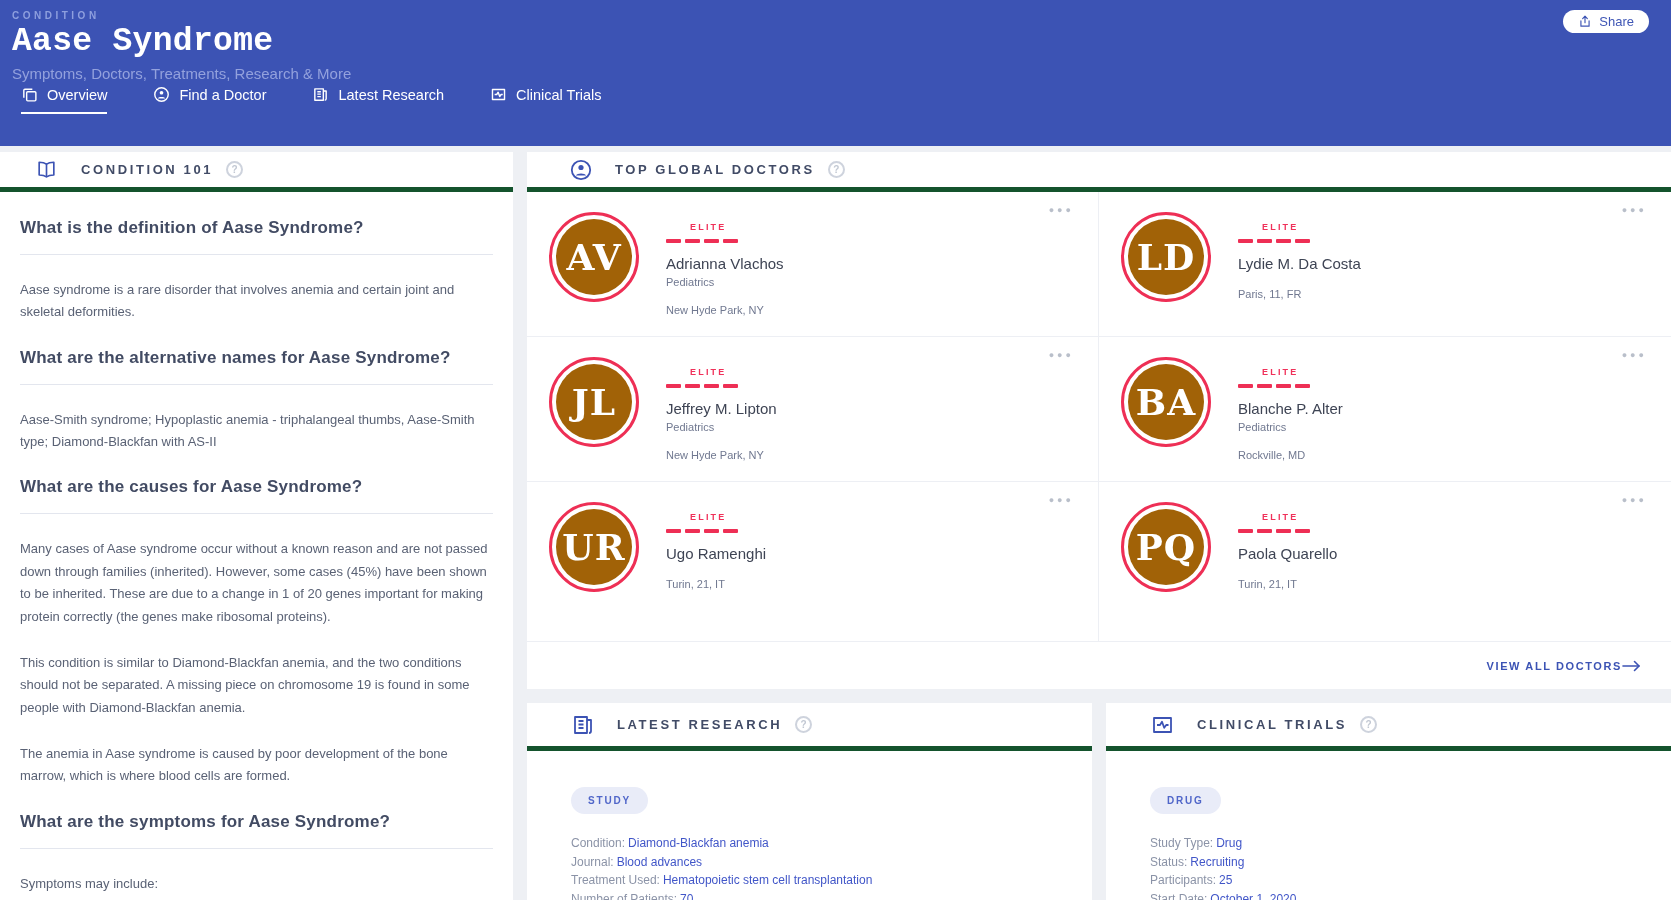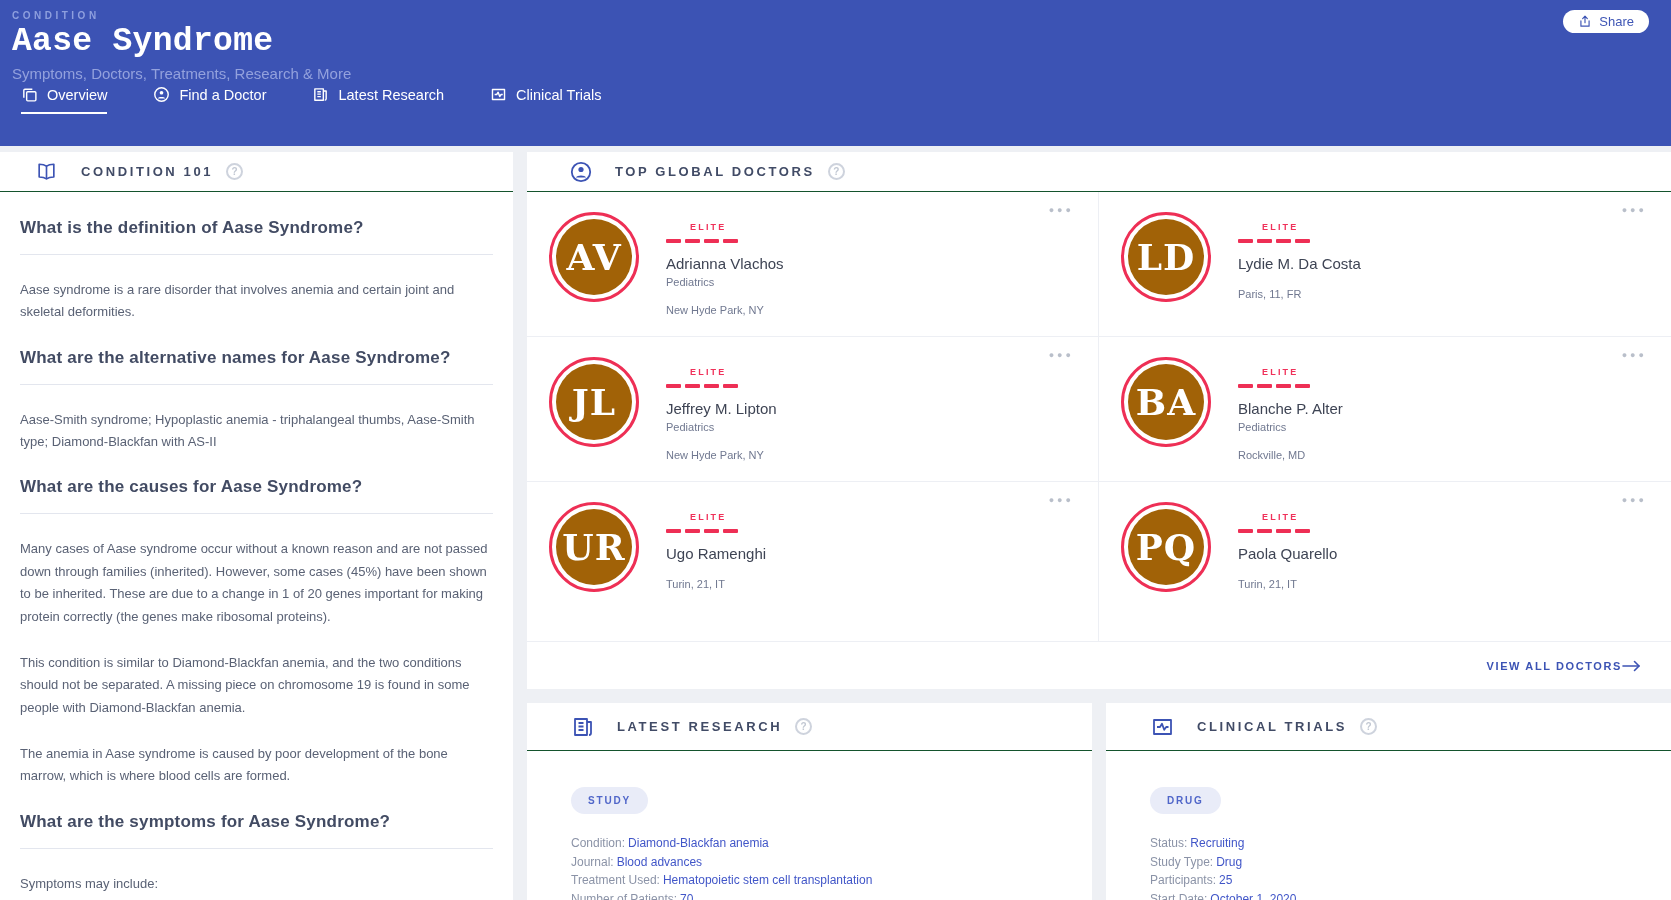--- a/index.html
+++ b/index.html
@@ -23,21 +23,21 @@
     padding-bottom:9px; border-bottom:2px solid transparent; text-decoration:none; cursor:pointer; }
   .tab.active { border-bottom-color:#ffffff; }
   .tab-icon { display:flex; }
 
   
   .main { display:flex; gap:14px; margin-top:6px; height:748px; }
   .panel { background:#ffffff; }
   .left-panel { width:513px; flex:none; }
   .right-col { flex:1; min-width:0; display:flex; flex-direction:column; gap:14px; }
 
-  .panel-header { display:flex; align-items:center; border-bottom:1px solid #14532d; }
+  .panel-header { display:flex; align-items:center; border-bottom:5px solid #14532d; }
   .ph-left { height:40px; padding-left:34px; }
   .ph-right { height:40px; padding-left:42px; }
   .ph-bottom { height:48px; padding-left:44px; }
   .sec-icon { color:#3c53b4; display:flex; margin-right:22px; }
   .sec-title { font-size:13px; font-weight:bold; letter-spacing:2.6px; color:#414b66; }
   .help { width:17px; height:17px; border-radius:50%; border:2px solid #ced3dd; color:#c2c8d3;
     font-size:10px; font-weight:bold; display:flex; align-items:center; justify-content:center;
     margin-left:13px; cursor:pointer; flex:none; }
 
   
@@ -332,22 +332,22 @@
                 <rect x="3.5" y="5" width="17" height="14"></rect>
                 <path d="M6.5 12h3l2-3.2 2.2 6 2-2.8h2.3"></path>
               </svg>
           </span>
           <span class="sec-title">CLINICAL TRIALS</span>
           <span class="help">?</span>
         </div>
         <div class="card-body">
           <span class="pill">DRUG</span>
           <div class="fields">
+              <div class="field-row"><span class="f-label">Study Type:</span><span class="f-value">Drug</span></div>
               <div class="field-row"><span class="f-label">Status:</span><span class="f-value">Recruiting</span></div>
-              <div class="field-row"><span class="f-label">Study Type:</span><span class="f-value">Drug</span></div>
               <div class="field-row"><span class="f-label">Participants:</span><span class="f-value">25</span></div>
               <div class="field-row"><span class="f-label">Start Date:</span><span class="f-value">October 1, 2020</span></div>
             </div>
         </div>
       </section>
 
     </div>
   </div>
 </div>
 

